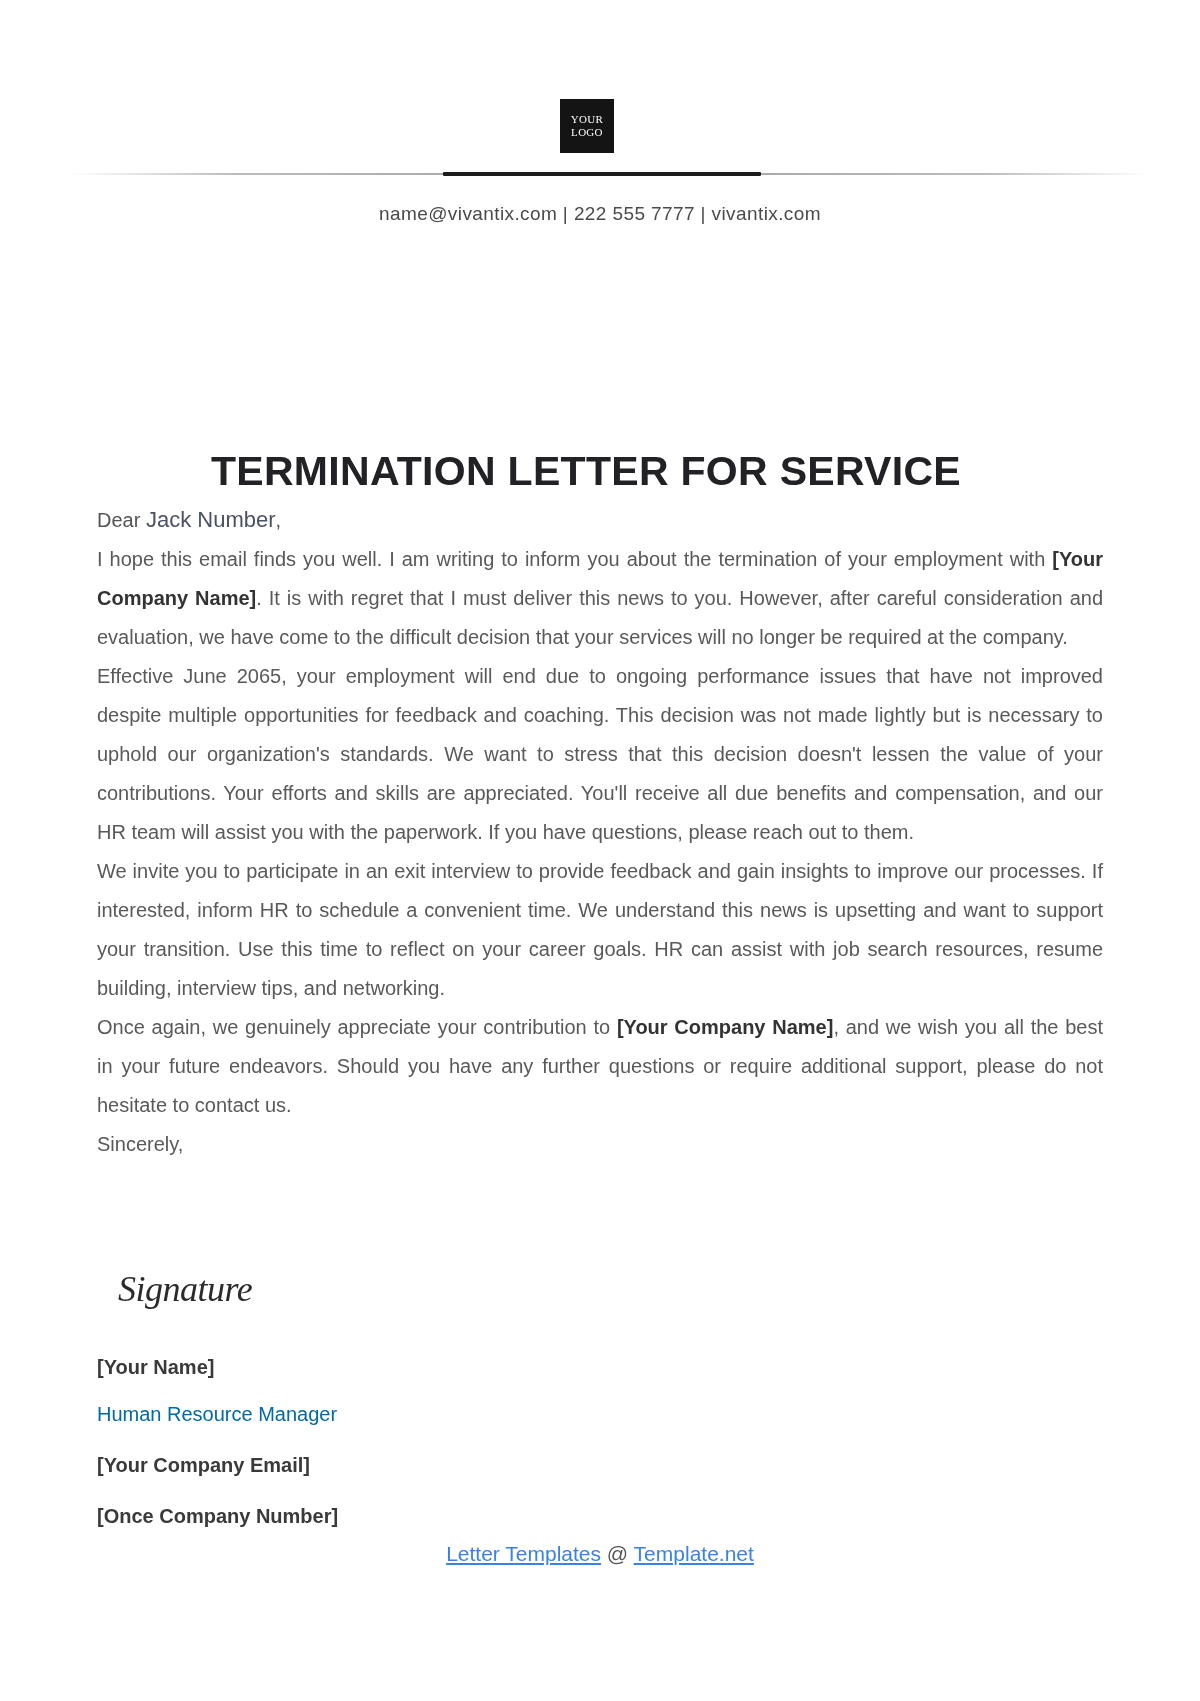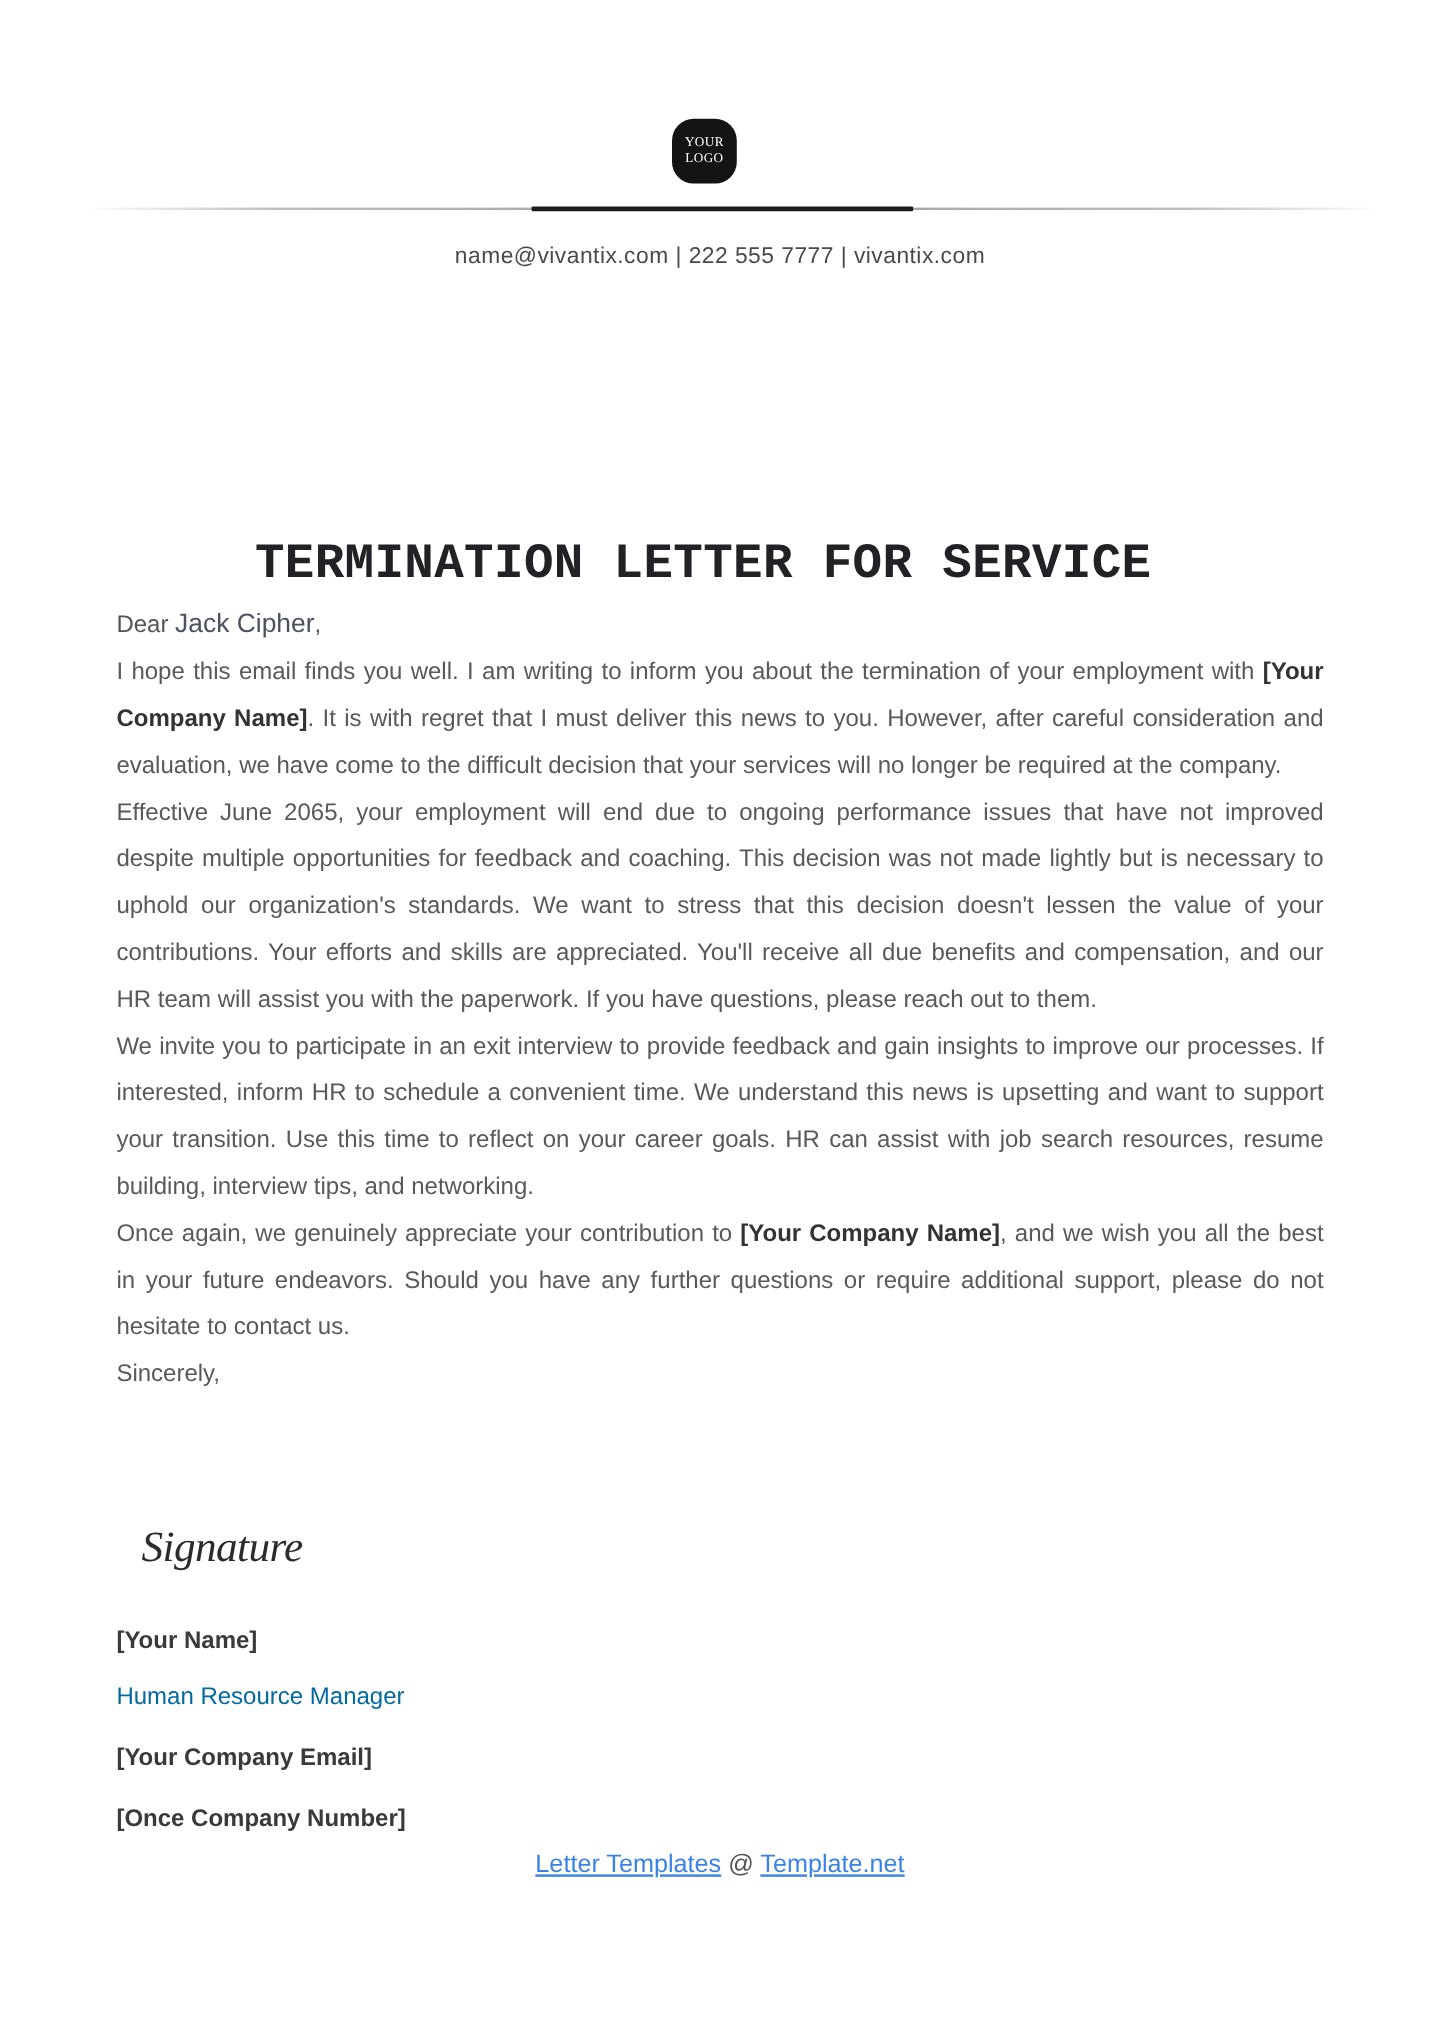--- a/index.html
+++ b/index.html
@@ -3,30 +3,30 @@
 <meta charset="utf-8">
 <style>
   html, body { margin: 0; padding: 0; background: #ffffff; }
   body { width: 1200px; height: 1701px; position: relative; overflow: hidden;
          font-family: "Liberation Sans", "DejaVu Sans", sans-serif; color: #555; }
   .header { position: absolute; top: 98px; left: 0; width: 1200px; height: 56px;
             display: flex; justify-content: center; align-items: center; }
   .logo-box { width: 54px; height: 54px; background: #141414; color: #fff;
               display: flex; flex-direction: column; align-items: center; justify-content: center;
               font-family: "Liberation Serif", "DejaVu Serif", serif; font-size: 11px; line-height: 13px;
-              letter-spacing: 0.3px; margin-right: 26px; border-radius: 18px; }
+              letter-spacing: 0.3px; margin-right: 26px; }
   .company { font-size: 47px; font-weight: bold; color: #1a1a1a; letter-spacing: 0.2px; }
   .divider { position: absolute; top: 173px; left: 70px; width: 1080px; height: 2px;
              background: linear-gradient(to right, rgba(200,200,200,0) 0%, #bdbdbd 15%, #9e9e9e 50%, #bdbdbd 85%, rgba(200,200,200,0) 100%); }
   .divider-accent { position: absolute; top: 172px; left: 443px; width: 318px; height: 4px;
                     background: #1c1c1c; border-radius: 1px; }
   .contact { position: absolute; top: 203px; left: 0; width: 1200px; text-align: center;
              font-size: 19px; color: #4a4a4a; letter-spacing: 0.4px; }
   .title { position: absolute; top: 448px; left: 0; width: 1172px; text-align: center;
-           font-size: 41px; font-weight: bold; color: #222226; letter-spacing: 0.3px; margin: 0; font-family: Liberation Mono, monospace; }
+           font-size: 41px; font-weight: bold; color: #222226; letter-spacing: 0.3px; margin: 0; }
   .body { position: absolute; top: 500px; left: 97px; width: 1006px;
           font-size: 20px; line-height: 39px; color: #595959; }
   .body p { margin: 0; text-align: justify; }
   .greeting { color: #555; }
   .recipient { color: #4a5163; font-size: 22px; }
   .bold { font-weight: bold; color: #333; }
   .signature { position: absolute; top: 1268px; left: 118px;
                font-family: "Liberation Serif", "DejaVu Serif", serif; font-style: italic;
                font-size: 36px; color: #2b2b2b; letter-spacing: -0.5px; text-align: right; }
   .signoff { position: absolute; left: 97px; font-size: 20px; }
@@ -47,21 +47,21 @@
     <span>LOGO</span>
   </div>
 </div>
 <div class="divider"></div>
 <div class="divider-accent"></div>
 <div class="contact">name@vivantix.com | 222 555 7777 | vivantix.com</div>
 
 <h1 class="title">TERMINATION LETTER FOR SERVICE</h1>
 
 <div class="body">
-  <p class="greeting"><span>Dear </span><span class="recipient">Jack Cipher</span><span>,</span></p>
+  <p class="greeting"><span>Dear </span><span class="recipient">Jack Number</span><span>,</span></p>
   <p><span>I hope this email finds you well. I am writing to inform you about the termination of your employment with </span><span class="bold">[Your Company Name]</span><span>. It is with regret that I must deliver this news to you. However, after careful consideration and evaluation, we have come to the difficult decision that your services will no longer be required at the company.</span></p>
   <p>Effective June 2065, your employment will end due to ongoing performance issues that have not improved despite multiple opportunities for feedback and coaching. This decision was not made lightly but is necessary to uphold our organization's standards. We want to stress that this decision doesn't lessen the value of your contributions. Your efforts and skills are appreciated. You'll receive all due benefits and compensation, and our HR team will assist you with the paperwork. If you have questions, please reach out to them.</p>
   <p>We invite you to participate in an exit interview to provide feedback and gain insights to improve our processes. If interested, inform HR to schedule a convenient time. We understand this news is upsetting and want to support your transition. Use this time to reflect on your career goals. HR can assist with job search resources, resume building, interview tips, and networking.</p>
   <p><span>Once again, we genuinely appreciate your contribution to </span><span class="bold">[Your Company Name]</span><span>, and we wish you all the best in your future endeavors. Should you have any further questions or require additional support, please do not hesitate to contact us.</span></p>
   <p>Sincerely,</p>
 </div>
 
 <div class="signature">Signature</div>
 <div class="signoff sig-name">[Your Name]</div>
 <div class="signoff sig-role">Human Resource Manager</div>

